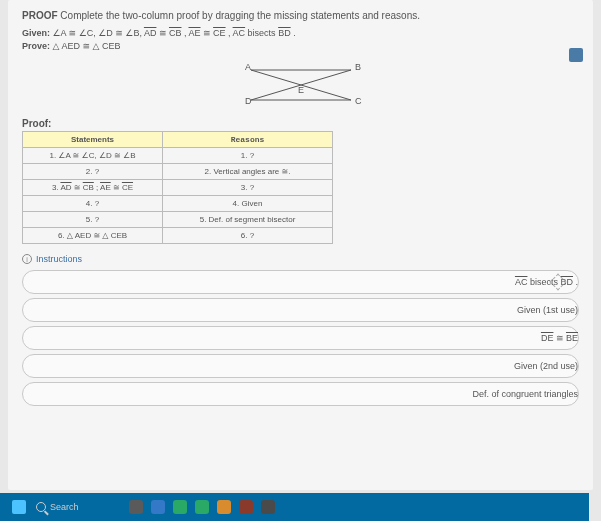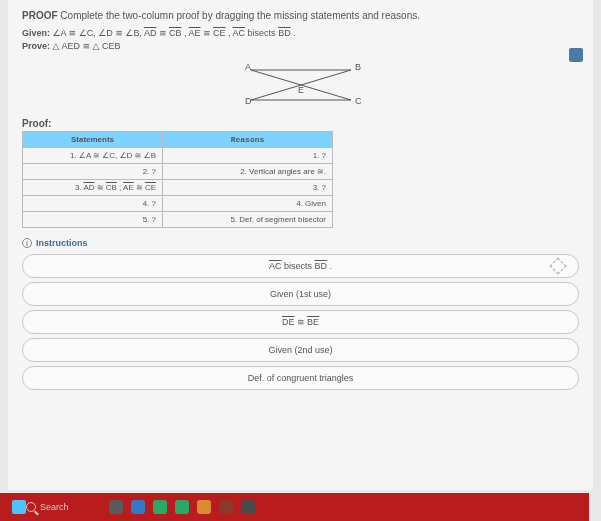--- a/index.html
+++ b/index.html
@@ -60,81 +60,81 @@
   }
   table.proof {
     border-collapse: collapse;
     font-size: 8px;
     color: #555;
     margin-bottom: 10px;
   }
   table.proof td, table.proof th {
     border: 1px solid #bbb;
     padding: 3px 6px;
-    text-align: right;
+    text-align: center;
     vertical-align: middle;
   }
   table.proof th {
     text-align: center;
     font-weight: bold;
-    background: #7dd3fc;
+    background: #fef9c3;
   }
   .col-stmt { width: 140px; }
   .col-reason { width: 170px; font-family: Liberation Mono, monospace; }
   .instructions {
     font-size: 9px;
     color: #3a6ea5;
     margin: 8px 0 6px 0;
     display: flex;
     align-items: center;
     gap: 4px;
-    font-weight: bold;
   }
   .instructions .circ {
     display: inline-block;
     width: 10px; height: 10px;
     border: 1px solid #888;
     border-radius: 50%;
     font-size: 7px;
     text-align: center;
     line-height: 10px;
     color: #888;
   }
   .drag-stack {
     display: flex;
     flex-direction: column;
     gap: 4px;
   }
   .drag-item {
     border: 1px solid #c8c8c8;
     background: #fafafa;
     padding: 6px 0;
-    text-align: center;
+    text-align: right;
     font-size: 9px;
     color: #555;
     border-radius: 12px;
     position: relative;
     cursor: grab;
   }
   .grip {
     position: absolute;
     right: 14px;
     top: 50%;
     transform: translateY(-50%) rotate(45deg);
     width: 12px; height: 12px;
     border: 1px dashed #aaa;
   }
   .taskbar {
     position: absolute;
     bottom: 0; left: 0; right: 12px;
     height: 28px;
-    background: #b91c1c;
+    background: #0369a1;
     display: flex;
     align-items: center;
     padding: 0 12px;
+    gap: 10px;
   }
   .taskbar .search {
     display: flex;
     align-items: center;
     gap: 4px;
     color: #ccc;
     font-size: 9px;
   }
   .taskbar .search .mag {
     width: 10px; height: 10px;
@@ -217,20 +217,24 @@
           <td>3. ?</td>
         </tr>
         <tr>
           <td>4. ?</td>
           <td>4. Given</td>
         </tr>
         <tr>
           <td>5. ?</td>
           <td>5. Def. of segment bisector</td>
         </tr>
+        <tr>
+          <td>6. △ AED ≅ △ CEB</td>
+          <td>6. ?</td>
+        </tr>
       </tbody>
   </table>
 
   <div class="instructions">
     <span class="circ">i</span>
     <span>Instructions</span>
   </div>
 
   <div class="drag-stack" id="drag-stack">
       <div class="drag-item"><span class="overline">AC</span> bisects <span class="overline">BD</span> .<div class="grip"></div></div>

